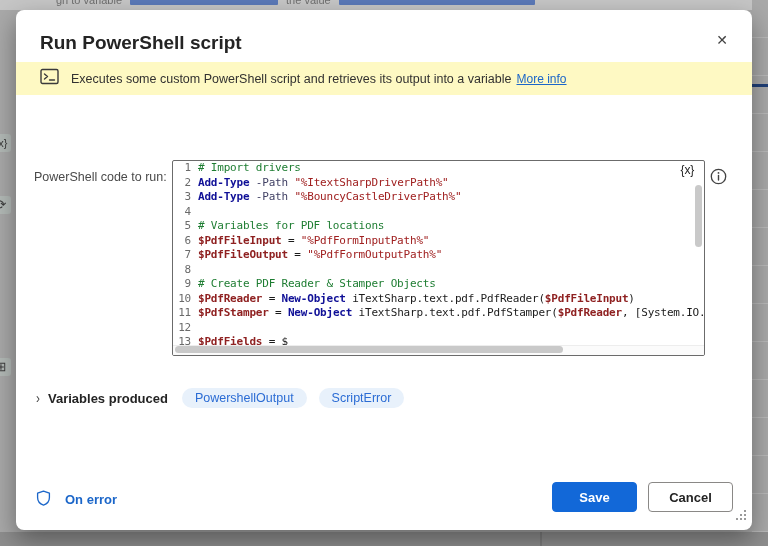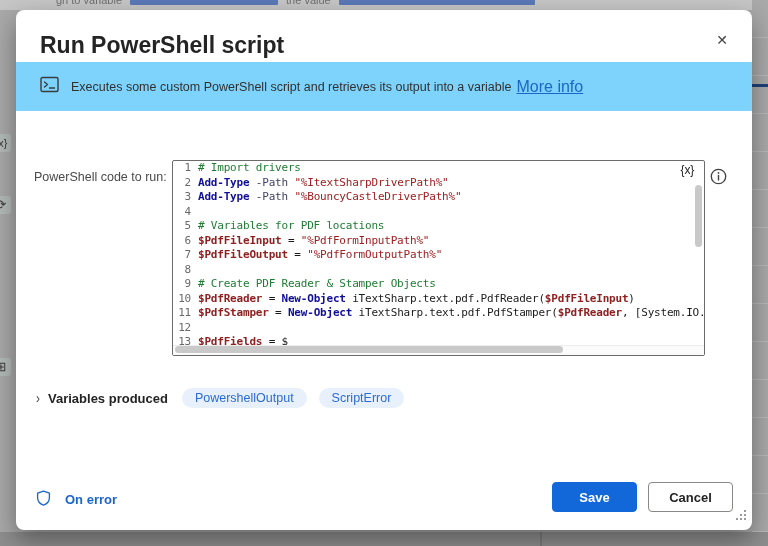--- a/index.html
+++ b/index.html
@@ -15,27 +15,27 @@
              font-size:11px; line-height:18px; width:20px; height:18px; text-align:center; overflow:hidden; }
   .bk-right { position:absolute; left:752px; top:0; width:16px; height:546px;
               background:repeating-linear-gradient(180deg,#a9a9a9 0 37px,#b9b9b9 37px 38px); }
   .bk-blueline { position:absolute; left:752px; top:84px; width:16px; height:3px; background:#1f3f77; }
   .bk-bottom { position:absolute; left:0; top:532px; width:768px; height:14px; background:#8e8e8e; }
   .bk-bottom-div { position:absolute; left:540px; top:532px; width:2px; height:14px; background:#7d7d7d; }
 
   
   .dialog { position:absolute; left:16px; top:10px; width:736px; height:520px; background:#ffffff;
             border-radius:8px; box-shadow:0 10px 26px rgba(0,0,0,.38); }
-  .dlg-title { position:absolute; left:24px; top:22px; font-size:23px; font-weight:700; color:#242424; }
+  .dlg-title { position:absolute; left:24px; top:22px; font-size:19px; font-weight:700; color:#242424; }
   .dlg-close { position:absolute; right:18px; top:18px; width:24px; height:24px; text-align:center;
                line-height:24px; font-size:14px; color:#424242; cursor:pointer; }
-  .infobar { position:absolute; left:0; top:52px; width:736px; height:49px; background:#7dd3fc;
+  .infobar { position:absolute; left:0; top:52px; width:736px; height:33px; background:#fef9c3;
              display:flex; align-items:center; padding-left:24px; }
   .infobar .txt { font-size:12.5px; color:#323130; margin-left:12px; }
-  .infobar a { font-size:16px; color:#1b66c9; text-decoration:underline; margin-left:5px; cursor:pointer; }
+  .infobar a { font-size:12px; color:#1b66c9; text-decoration:underline; margin-left:5px; cursor:pointer; }
 
   .sec-head { position:absolute; left:24px; top:118px; font-size:18px; color:#323232; }
   .code-label { position:absolute; left:18px; top:160px; font-size:12.5px; color:#4a4a4a; }
 
   
   .editor { position:absolute; left:156px; top:150px; width:533px; height:196px; background:#fff;
             border:1px solid #6b6b6b; border-radius:2px; overflow:hidden;
             font-family:"DejaVu Sans Mono", monospace; font-size:11px; letter-spacing:-0.2px; cursor:text; }
   .code-row { display:flex; height:14.5px; line-height:14.5px; white-space:pre; }
   .ln { width:18px; text-align:right; color:#6a6a6a; flex:0 0 auto; margin-right:7px; user-select:none; }

